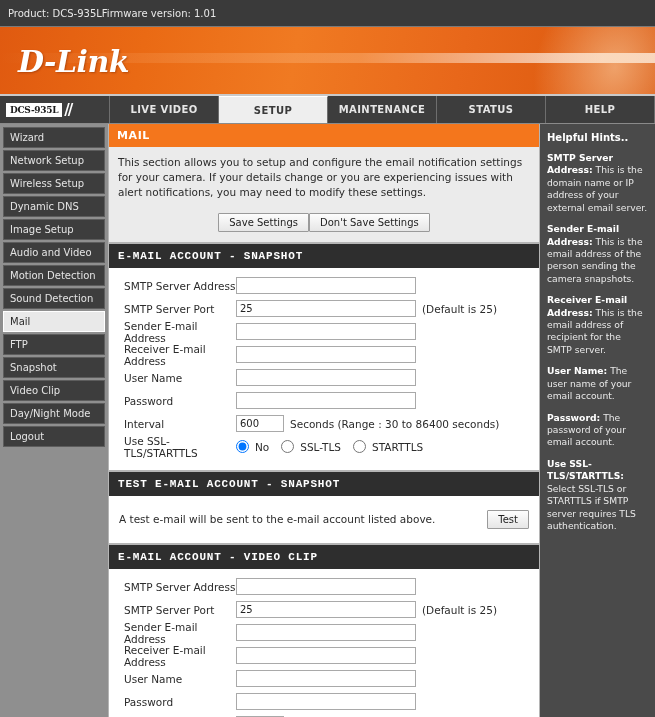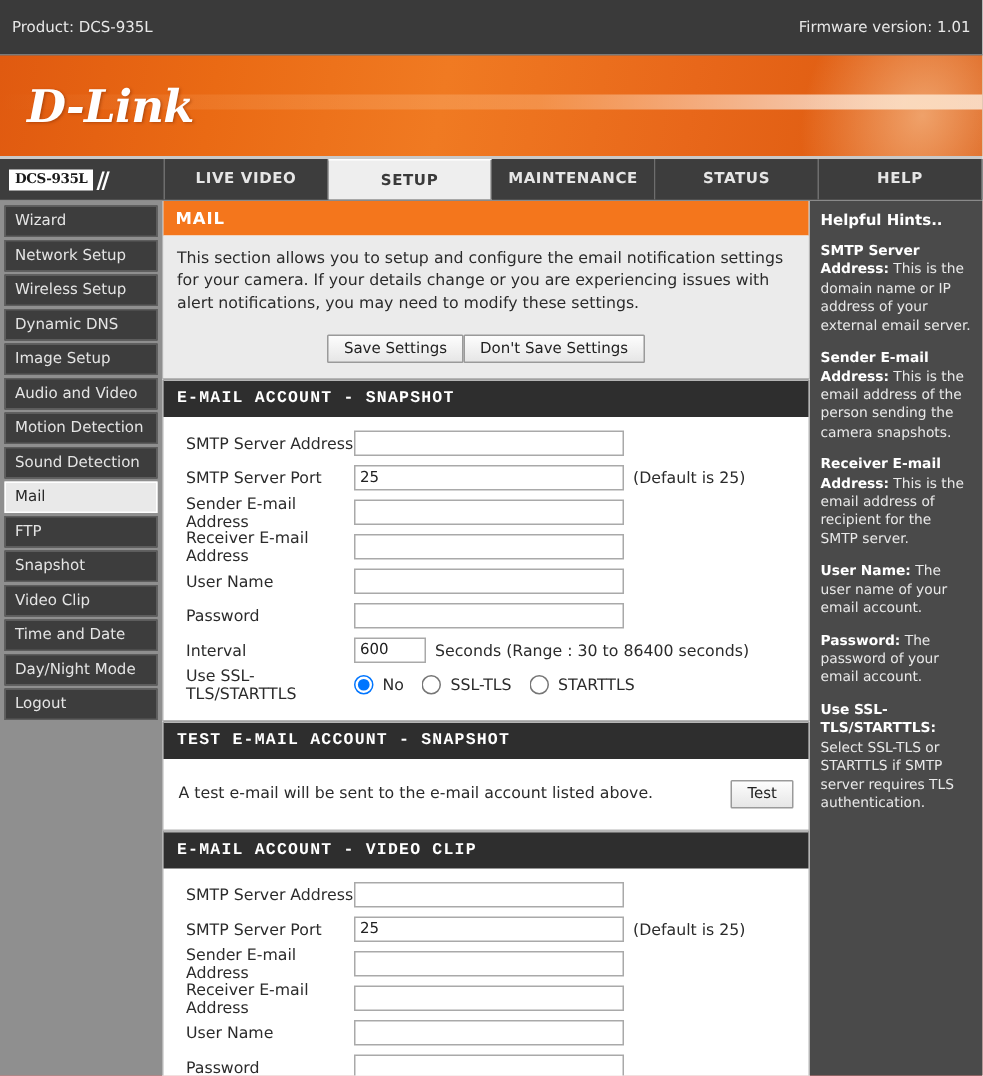--- a/index.html
+++ b/index.html
@@ -6,22 +6,22 @@
   html, body {
     width: 655px; height: 717px;
     font-family: "DejaVu Sans", "Liberation Sans", sans-serif;
     background: #ffffff;
     overflow: hidden;
   }
   .app { width: 655px; height: 717px; position: relative; background: #8a8a8a; }
 
   
   .product-bar {
-    height: 37px; background: #3a3a3a; color: #e8e8e8;
-    display: flex; align-items: center; justify-content: space-between;
+    height: 27px; background: #3a3a3a; color: #e8e8e8;
+    display: flex; align-items: center; 
     padding: 0 8px; font-size: 10px;
     border-bottom: 1px solid #7a7a7a;
   }
 
   
   .banner {
     height: 69px; position: relative; overflow: hidden;
     background: linear-gradient(100deg,#e05a10 0%, #ea6a14 22%, #f07a22 45%, #e8671a 70%, #d9560c 100%);
     border-bottom: 2px solid #c9c9c9;
   }
@@ -155,21 +155,20 @@
       <div class="side-item">Wireless Setup</div>
       <div class="side-item">Dynamic DNS</div>
       <div class="side-item">Image Setup</div>
       <div class="side-item">Audio and Video</div>
       <div class="side-item">Motion Detection</div>
       <div class="side-item">Sound Detection</div>
       <div class="side-item active">Mail</div>
       <div class="side-item">FTP</div>
       <div class="side-item">Snapshot</div>
       <div class="side-item">Video Clip</div>
-      <div class="side-item">Time and Date</div>
       <div class="side-item">Day/Night Mode</div>
       <div class="side-item">Logout</div>
     </div>
 
     <div class="content">
 
       <div class="panel">
         <div class="orange-head">MAIL</div>
         <div class="intro">
           <div>This section allows you to setup and configure the email notification settings for your camera. If your details change or you are experiencing issues with alert notifications, you may need to modify these settings.</div>

